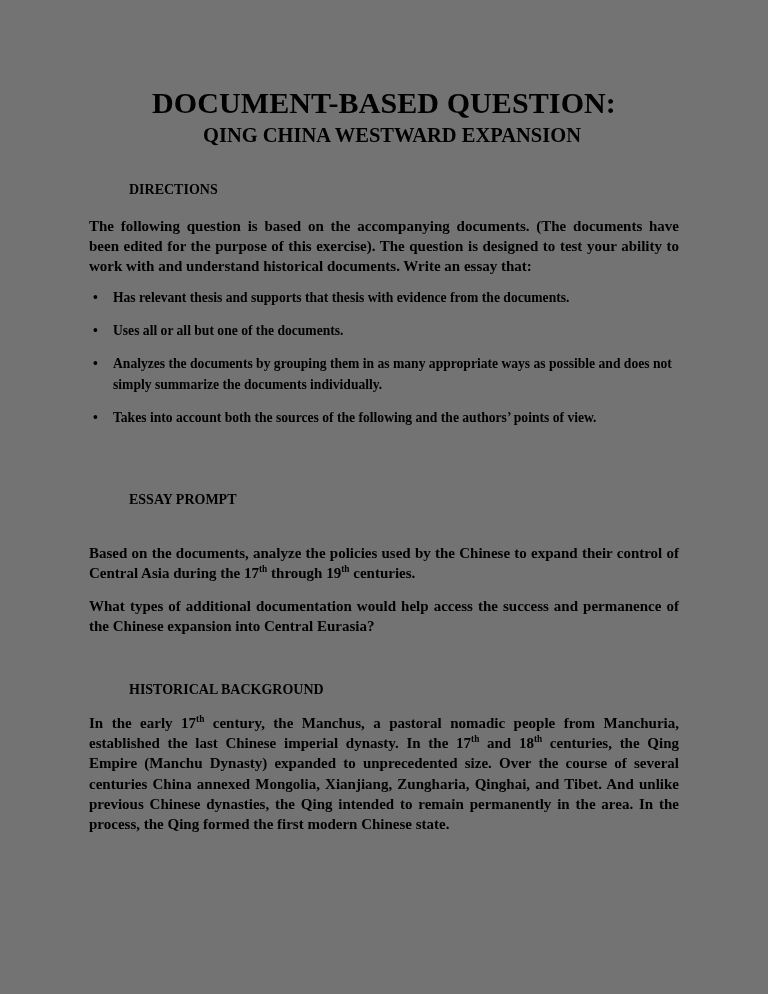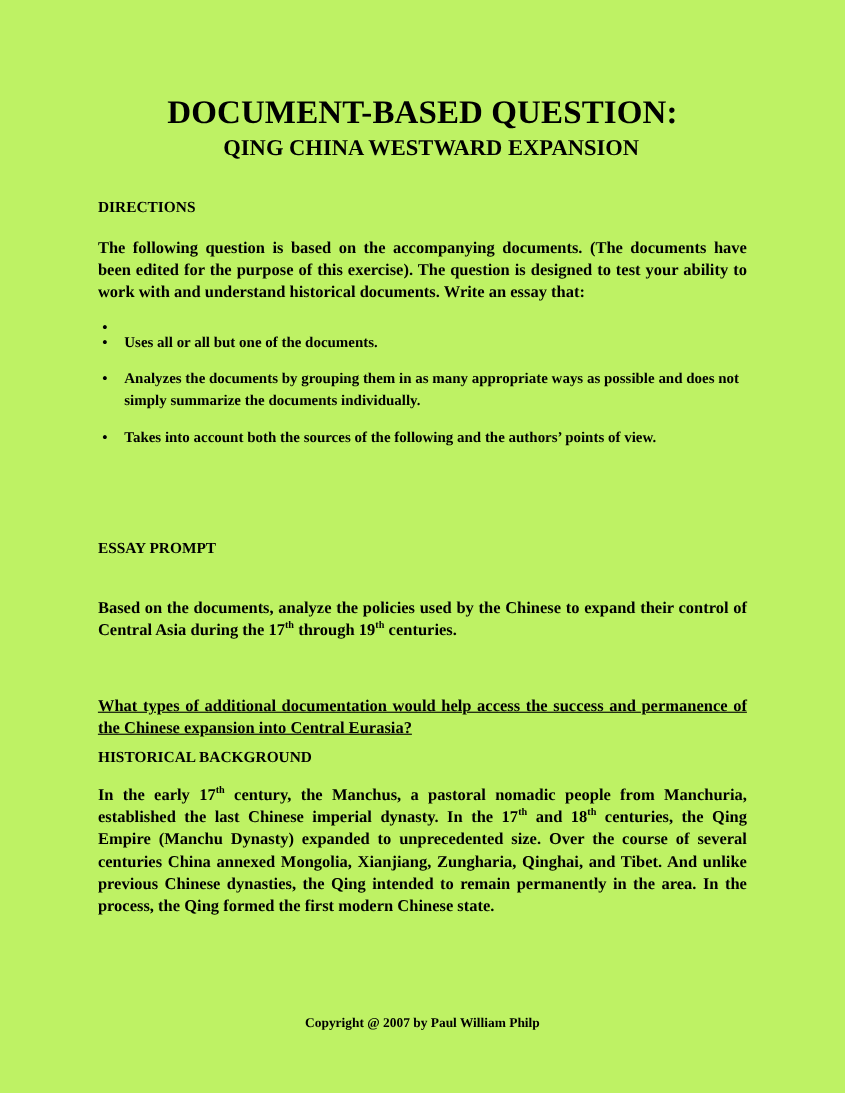--- a/index.html
+++ b/index.html
@@ -13,21 +13,21 @@
     height: 994px;
     position: relative;
     font-family: "Liberation Serif", "DejaVu Serif", serif;
     color: #000000;
     overflow: hidden;
   }
 
   .page {
     position: absolute;
     inset: 0;
-    background: #bef264;
+    background: #737373;
   }
 
   
   .title-block {
     position: absolute;
     left: 0;
     right: 0;
     top: 88px;
     text-align: center;
   }
@@ -51,20 +51,21 @@
     position: absolute;
     left: 89px;
     top: 0;
     width: 590px;
   }
 
   .section-heading {
     font-size: 14px;
     font-weight: bold;
     line-height: 1.2;
+    margin-left: 40px;
   }
 
   .para {
     font-size: 15px;
     font-weight: bold;
     line-height: 20.2px;
     text-align: justify;
     text-justify: inter-word;
     margin: 0;
   }
@@ -98,21 +99,21 @@
   }
 
   
   .blk { position: absolute; left: 0; width: 590px; }
 
   #directions-heading { top: 182px; }
   #directions-body    { top: 216px; }
   #bullets            { top: 288px; }
   #essay-heading      { top: 492px; }
   #essay-para-1       { top: 543px; }
-  #essay-para-2       { top: 632px; text-decoration: underline; }
+  #essay-para-2       { top: 596px; }
   #hist-heading       { top: 682px; }
   #hist-body          { top: 713px; }
 
   
   .footer {
     position: absolute;
     left: 0;
     right: 0;
     top: 923px;
     text-align: center;
@@ -133,20 +134,21 @@
 
   <div class="content">
 
     <div class="blk section-heading" id="directions-heading">DIRECTIONS</div>
 
     <p class="blk para" id="directions-body">The following question is based on the accompanying documents. (The documents have been edited for the purpose of this exercise). The question is designed to test your ability to work with and understand historical documents. Write an essay that:</p>
 
     <ul class="blk bullet-list" id="bullets">
       <li class="bullet-item">
         <span class="dot">•</span>
+        <span>Has relevant thesis and supports that thesis with evidence from the documents.</span>
       </li>
       <li class="bullet-item">
         <span class="dot">•</span>
         <span>Uses all or all but one of the documents.</span>
       </li>
       <li class="bullet-item">
         <span class="dot">•</span>
         <span>Analyzes the documents by grouping them in as many appropriate ways as possible and does not simply summarize the documents individually.</span>
       </li>
       <li class="bullet-item">
@@ -161,16 +163,15 @@
 
     <p class="blk para" id="essay-para-2">What types of additional documentation would help access the success and permanence of the Chinese expansion into Central Eurasia?</p>
 
     <div class="blk section-heading" id="hist-heading">HISTORICAL BACKGROUND</div>
 
     <p class="blk para" id="hist-body"><span>In the early 17</span><sup>th</sup><span> century, the Manchus, a pastoral nomadic people from Manchuria, established the last Chinese imperial dynasty. In the 17</span><sup>th</sup><span> and 18</span><sup>th</sup><span> centuries, the Qing Empire (Manchu Dynasty) expanded to unprecedented size. Over the course of several centuries China annexed Mongolia, Xianjiang, Zungharia, Qinghai, and Tibet. And unlike previous Chinese dynasties, the Qing intended to remain permanently in the area. In the process, the Qing formed the first modern Chinese state.</span></p>
 
   </div>
 
   <div class="footer">
-    <div>Copyright @ 2007 by Paul William Philp</div>
   </div>
 
 </div>
 
 </body></html>

